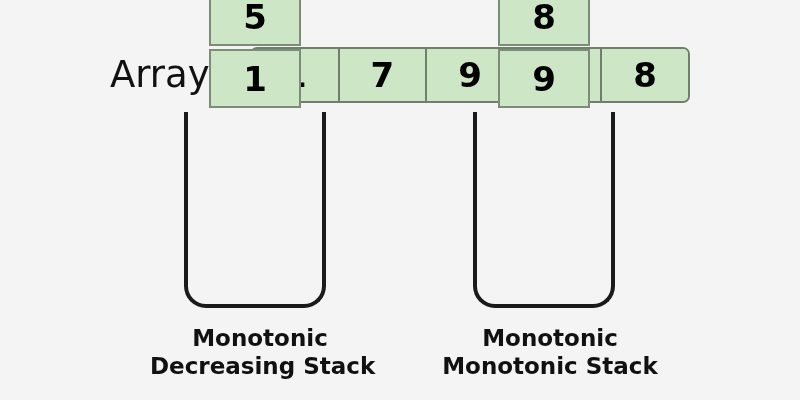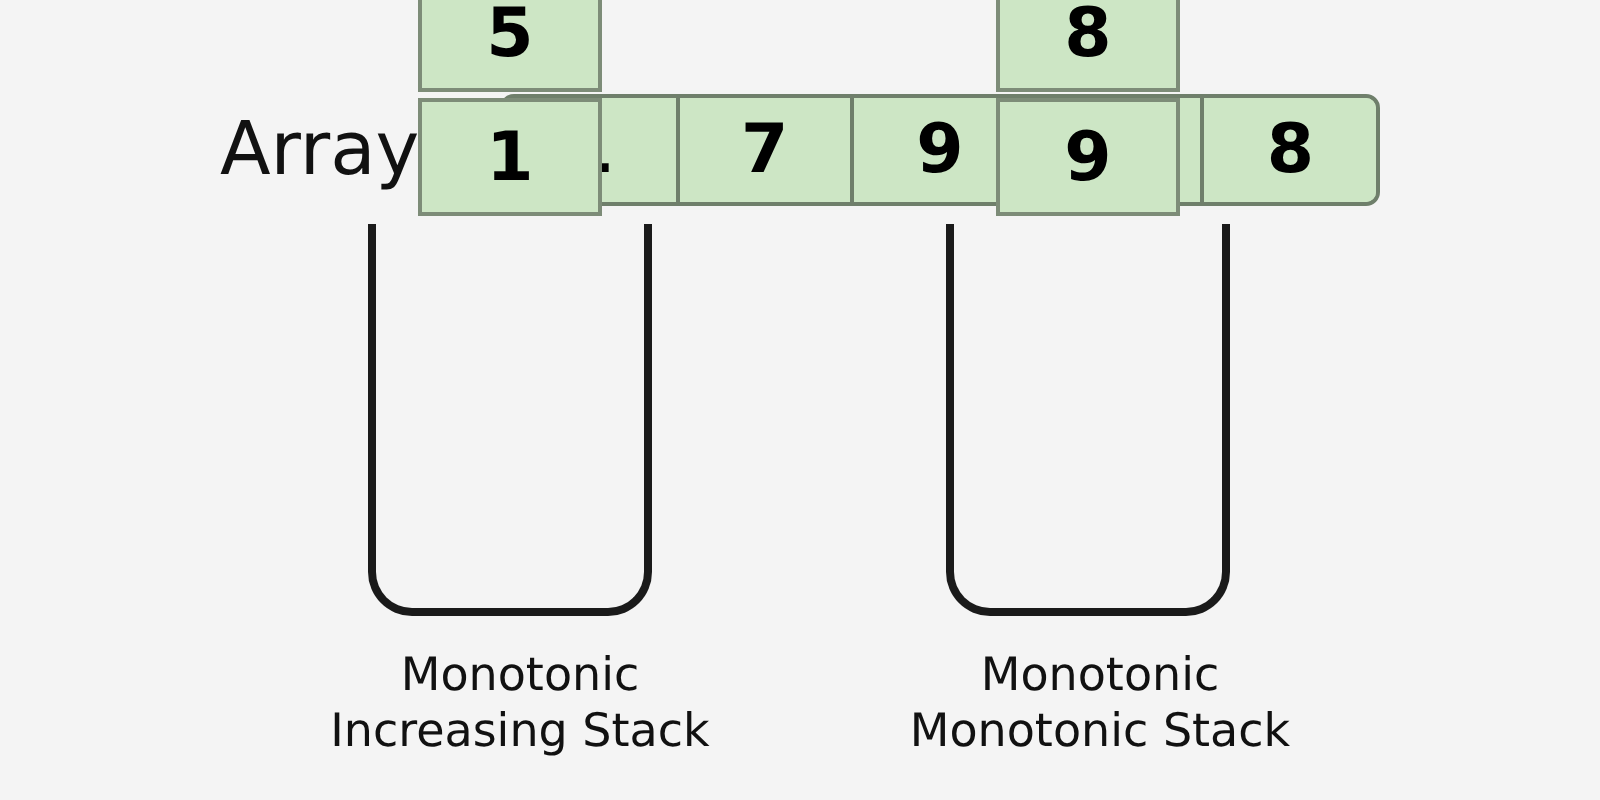--- a/index.html
+++ b/index.html
@@ -131,21 +131,21 @@
     margin-top: 3px;
   }
   .stack-cell:first-child { margin-top: 0; }
 
   .stack-caption {
     position: absolute;
     top: 212px;
     width: 100%;
     text-align: center;
     font-size: 23px;
-    font-weight: 400;
+    font-weight: 700;
     color: #111111;
     line-height: 28px;
     white-space: nowrap;
   }
   .caption-line { display: block; }
 </style>
 </head>
 <body>
 
 <div id="stage">
@@ -167,21 +167,21 @@
     <div class="stack-container" id="stack-left-container"></div>
 
     <div class="stack-items" id="stack-left-items">
 
       <div class="stack-cell">5</div>
       <div class="stack-cell">1</div>
     </div>
 
     <div class="stack-caption">
       <span class="caption-line">Monotonic</span>
-      <span class="caption-line">Increasing Stack</span>
+      <span class="caption-line">Decreasing Stack</span>
     </div>
   </div>
 
   <div class="stack-group" id="stack-right-group">
 
     <div class="stack-container" id="stack-right-container"></div>
 
     <div class="stack-items" id="stack-right-items">
       <div class="stack-cell">8</div>
       <div class="stack-cell">9</div>

